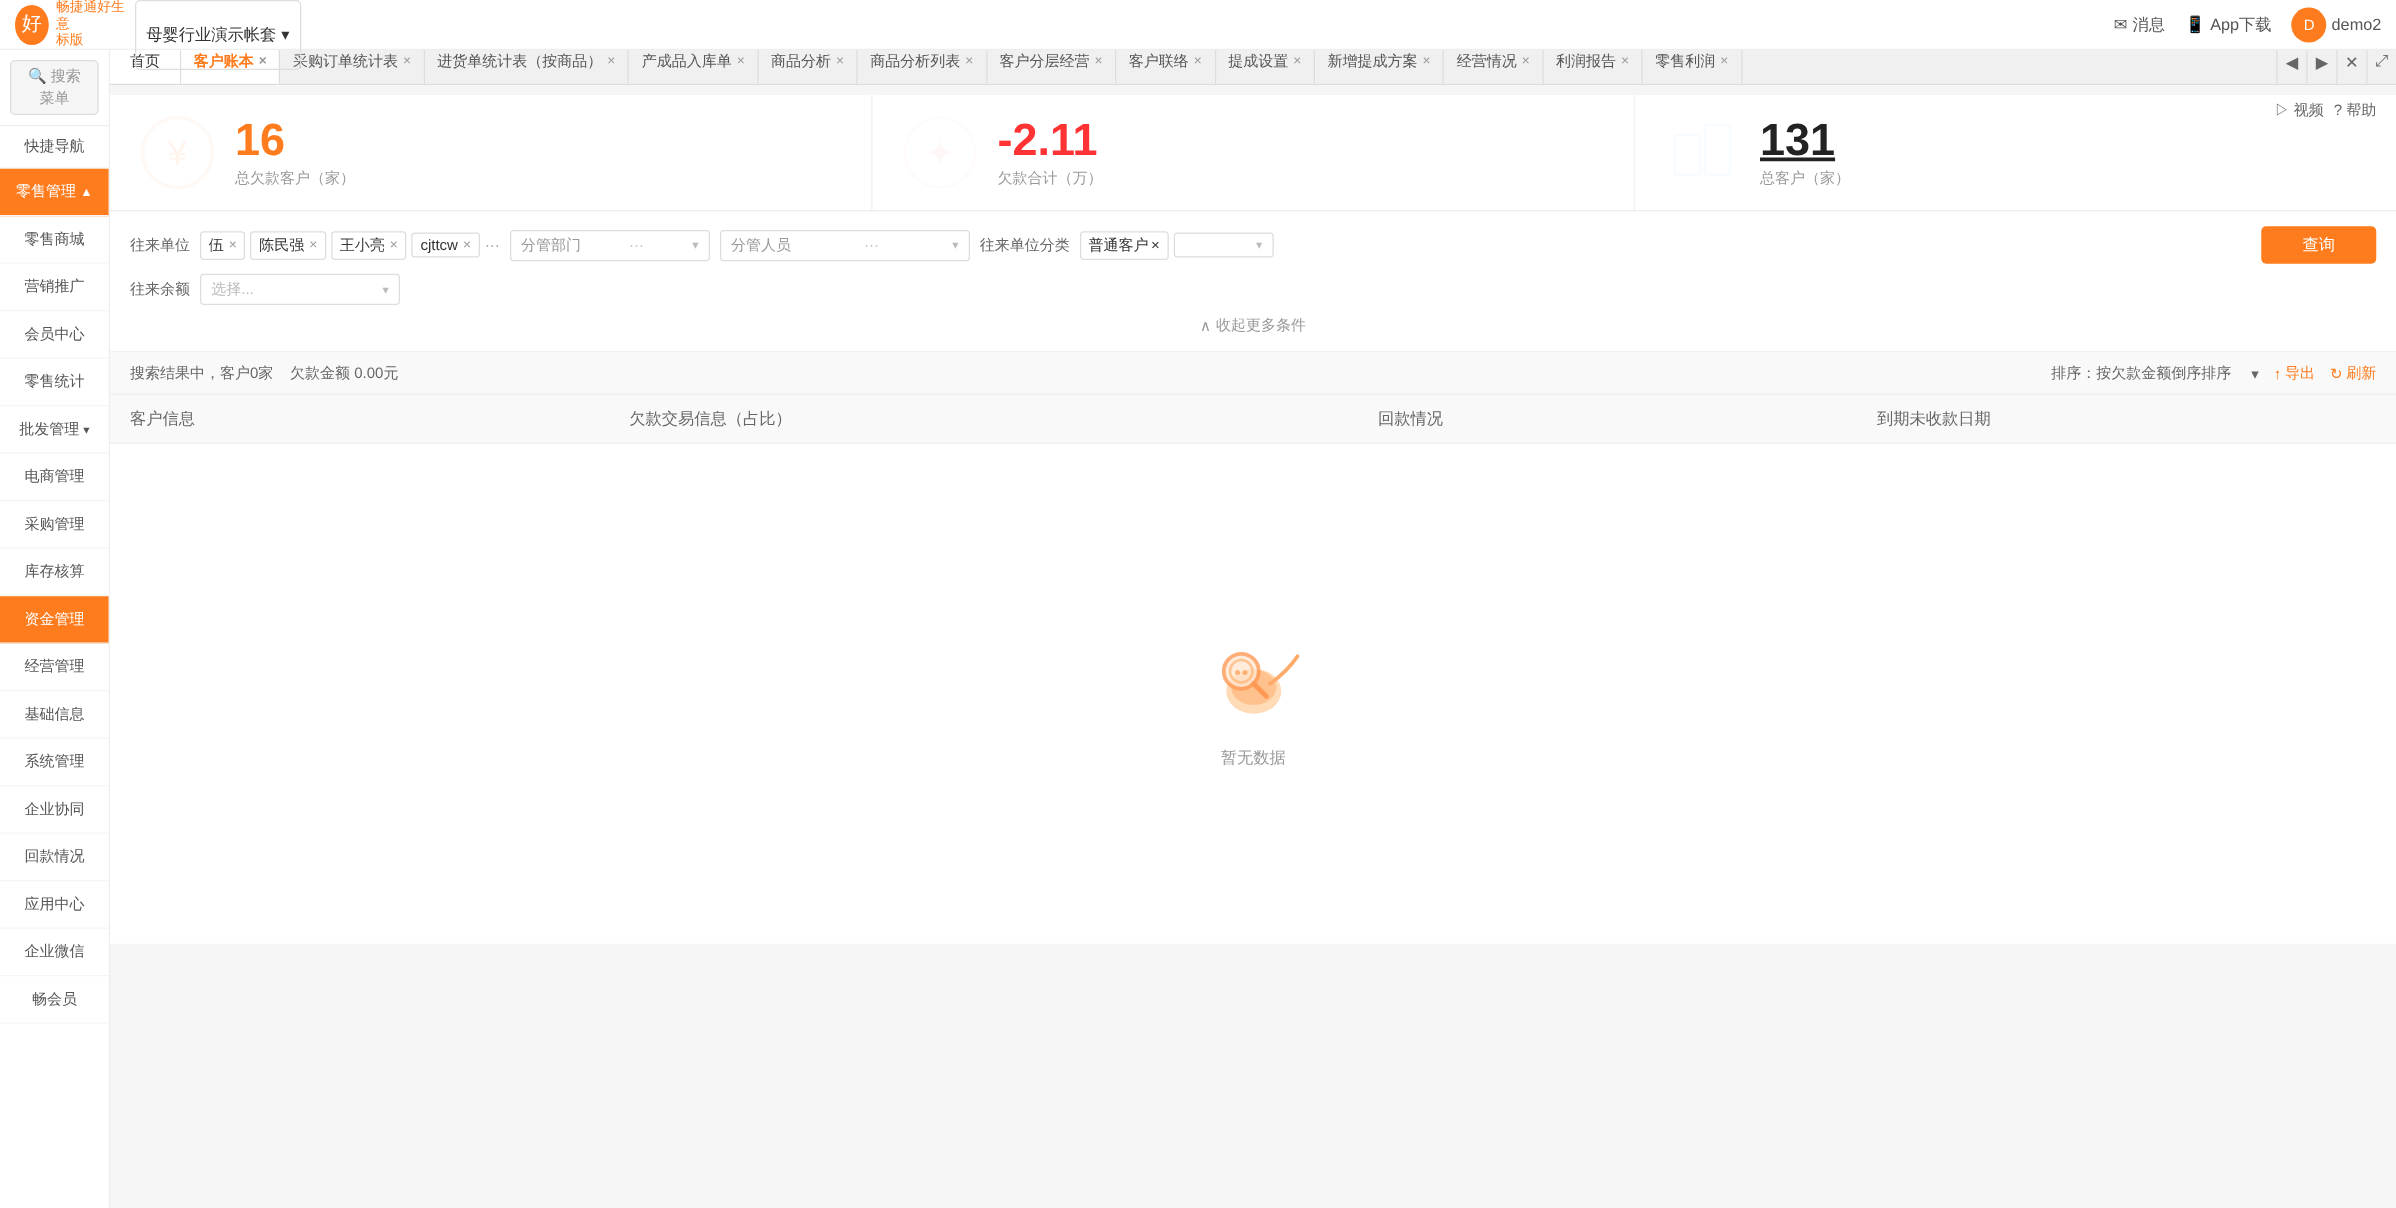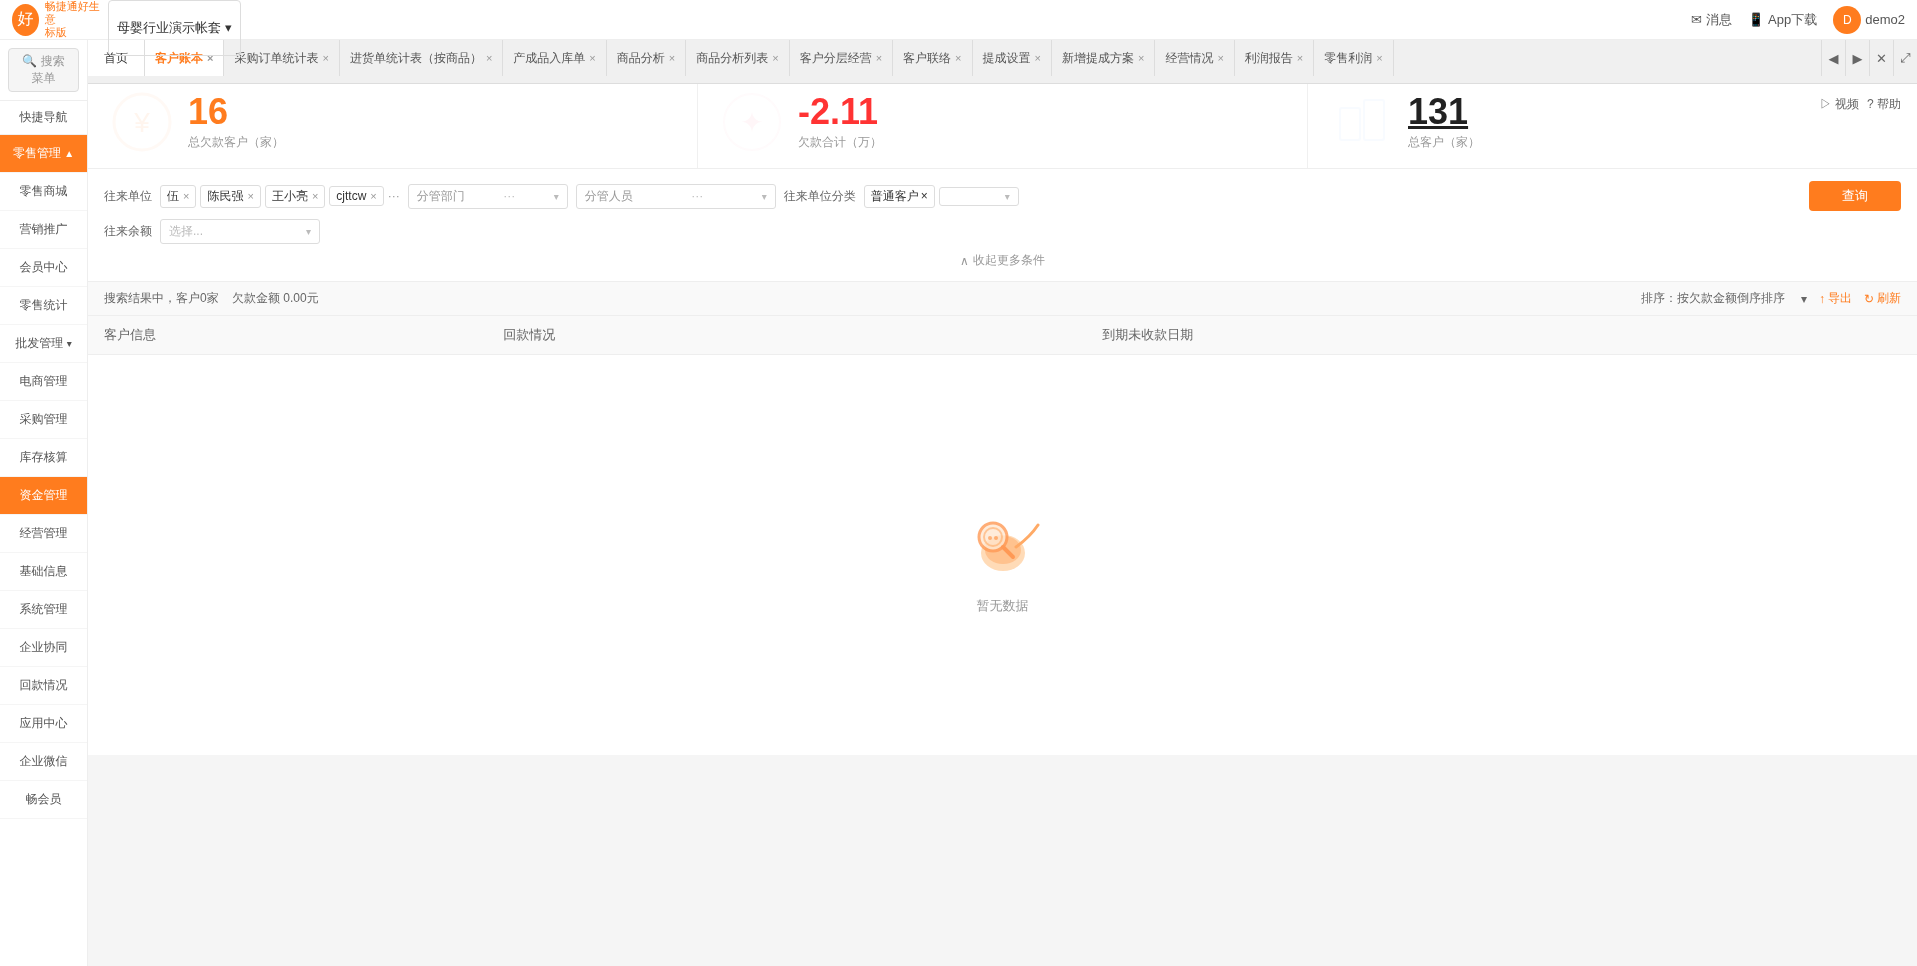--- a/index.html
+++ b/index.html
@@ -22,24 +22,24 @@
     .logo-area { display: flex; align-items: center; gap: 6px; width: 88px; }
     .logo-icon { width: 32px; height: 32px; background: #ff7c1e; border-radius: 50%; display: flex; align-items: center; justify-content: center; color: #fff; font-size: 16px; }
     .logo-text { font-size: 11px; color: #ff7c1e; line-height: 1.2; }
     .company-selector { display: flex; align-items: center; gap: 4px; font-size: 13px; color: #333; cursor: pointer; border: 1px solid #ddd; padding: 18px 8px; border-radius: 4px; margin-top: 16px; }
     .top-bar-right { display: flex; align-items: center; gap: 16px; }
     .top-right-item { display: flex; align-items: center; gap: 4px; cursor: pointer; color: #555; font-size: 13px; }
     .avatar { width: 28px; height: 28px; border-radius: 50%; background: #ff7c1e; display: flex; align-items: center; justify-content: center; color: #fff; font-size: 12px; }
 
     
     .nav-tabs {
-      height: 44px;
+      height: 28px;
       background: #f0f0f0;
       display: flex;
-      align-items: flex-start;
+      align-items: flex-end;
       position: fixed;
       top: 40px; left: 88px; right: 0;
       z-index: 99;
       overflow: hidden;
       border-bottom: 1px solid #ddd;
     }
     .nav-tab {
       height: 36px;
       display: flex;
       align-items: center;
@@ -146,21 +146,21 @@
       justify-content: center;
     }
     .stat-icon.orange { color: #ff7c1e; }
     .stat-icon.pink { color: #ff6688; }
     .stat-icon.blue { color: #5599ff; }
     .stat-value { font-size: 36px; font-weight: bold; color: #ff7c1e; line-height: 1; }
     .stat-value.negative { color: #ff3333; }
     .stat-value.dark { color: #222; text-decoration: underline; }
     .stat-label { font-size: 12px; color: #999; margin-top: 4px; }
     .stat-text-area { display: flex; flex-direction: column; }
-    .stats-bar-top-right { position: absolute; top: 20px; right: 16px; display: flex; gap: 8px; font-size: 12px; color: #666; }
+    .stats-bar-top-right { position: absolute; top: 4px; right: 16px; display: flex; gap: 8px; font-size: 12px; color: #666; }
 
     
     .filter-area {
       background: #fff;
       padding: 12px 16px;
       border-bottom: 1px solid #eee;
     }
     .filter-row { display: flex; align-items: center; gap: 8px; flex-wrap: wrap; margin-bottom: 8px; }
     .filter-label { font-size: 12px; color: #666; white-space: nowrap; }
     .filter-tags { display: flex; align-items: center; gap: 4px; flex-wrap: wrap; }
@@ -549,20 +549,21 @@
       <div class="action-btn">
         <span>↻</span>
         <span>刷新</span>
       </div>
     </div>
   </div>
 
   <div class="data-table">
     <div class="table-header">
       <div>客户信息</div>
+      <div>欠款交易信息（占比）</div>
       <div>回款情况</div>
       <div>到期未收款日期</div>
     </div>
     <div class="table-body">
       <div class="empty-state">
 
         <svg width="90" height="90" viewBox="0 0 90 90">
 
           <ellipse cx="45" cy="58" rx="22" ry="18" fill="#ffcc99" opacity="0.7"></ellipse>
           <ellipse cx="45" cy="55" rx="18" ry="14" fill="#ffaa66" opacity="0.5"></ellipse>

